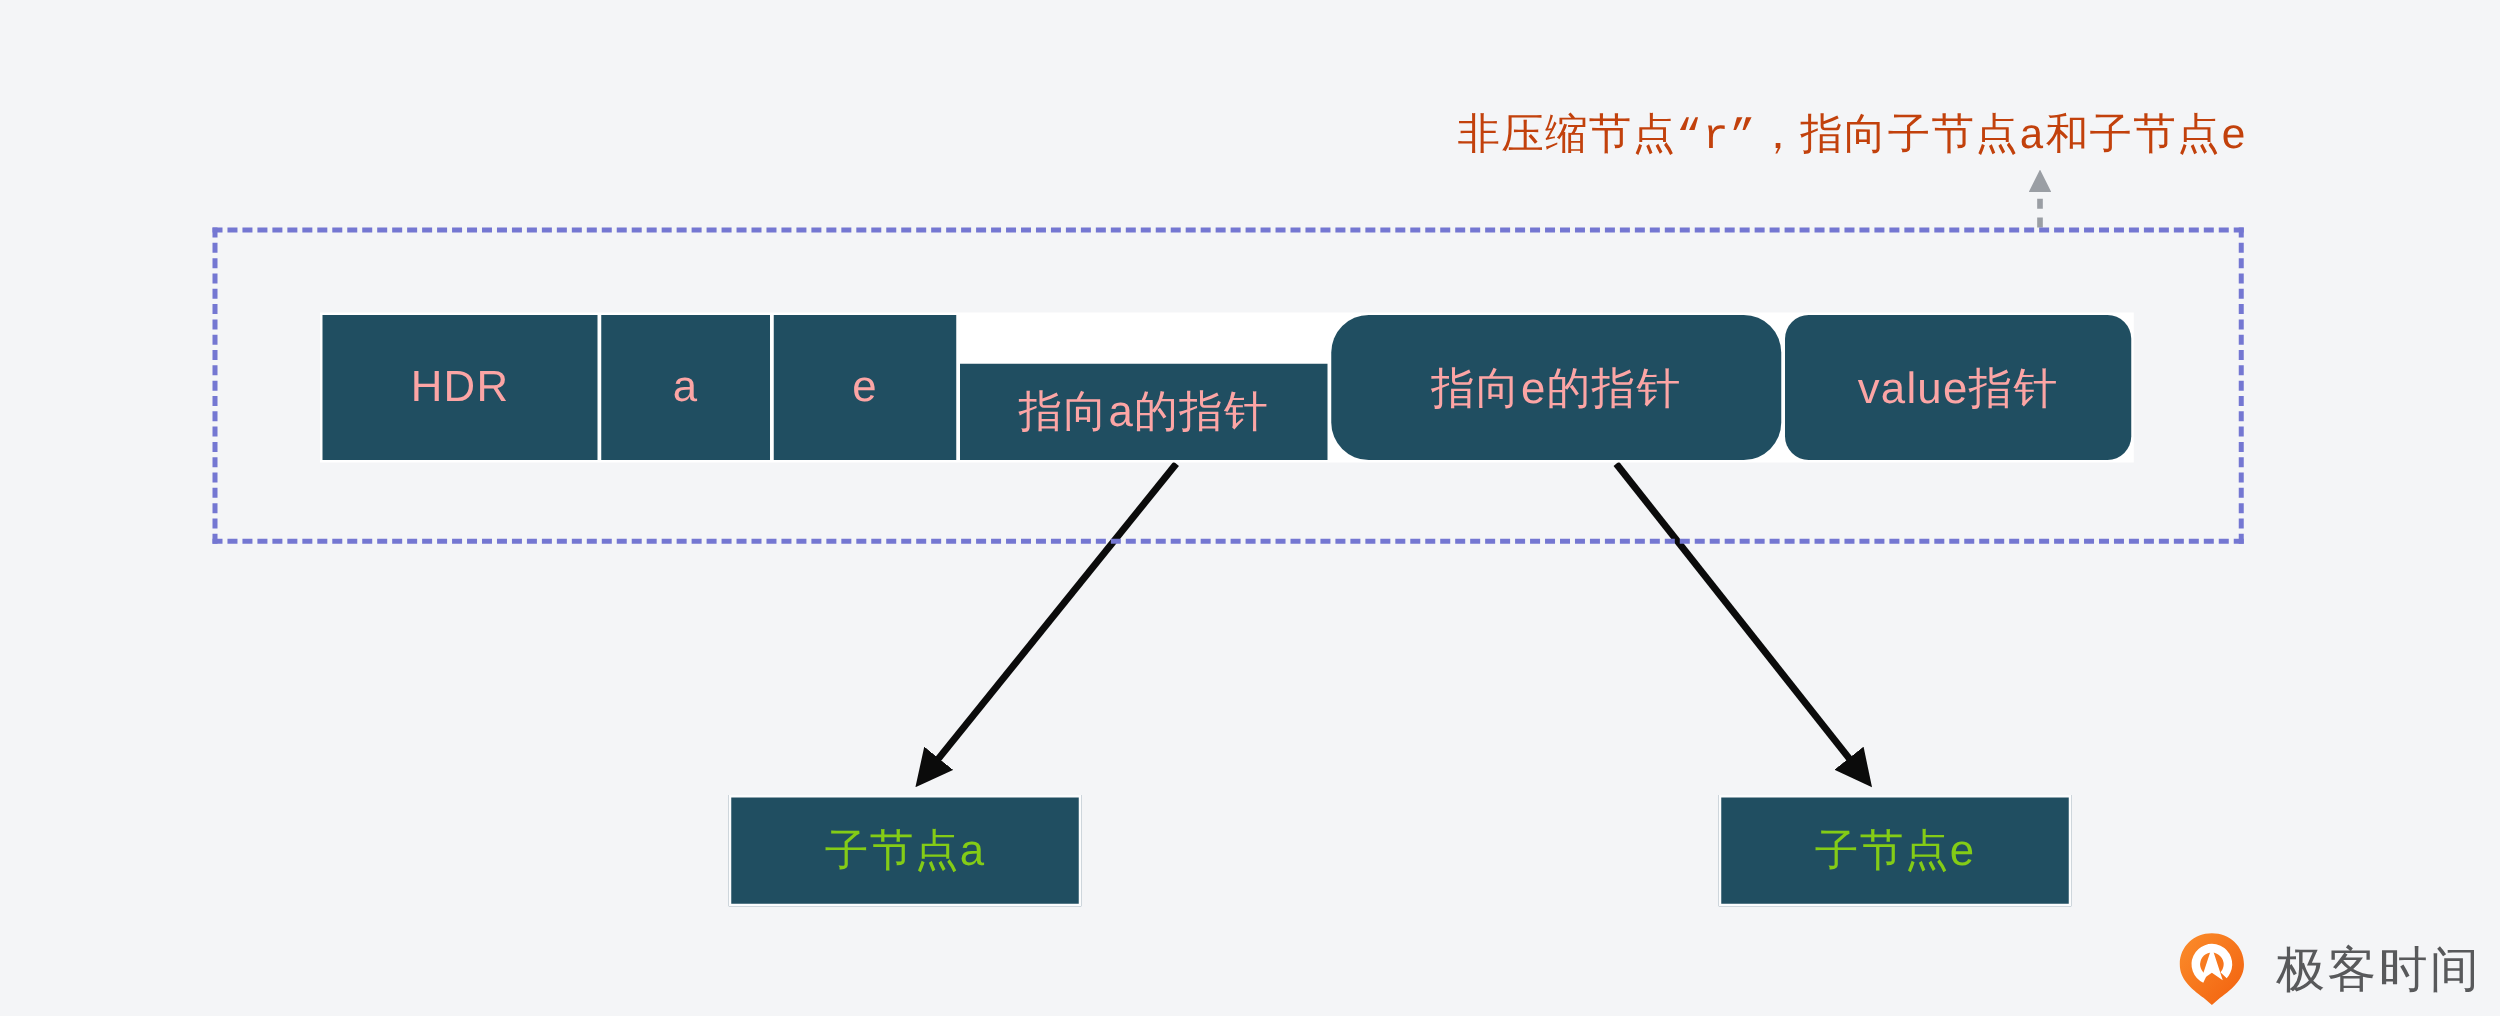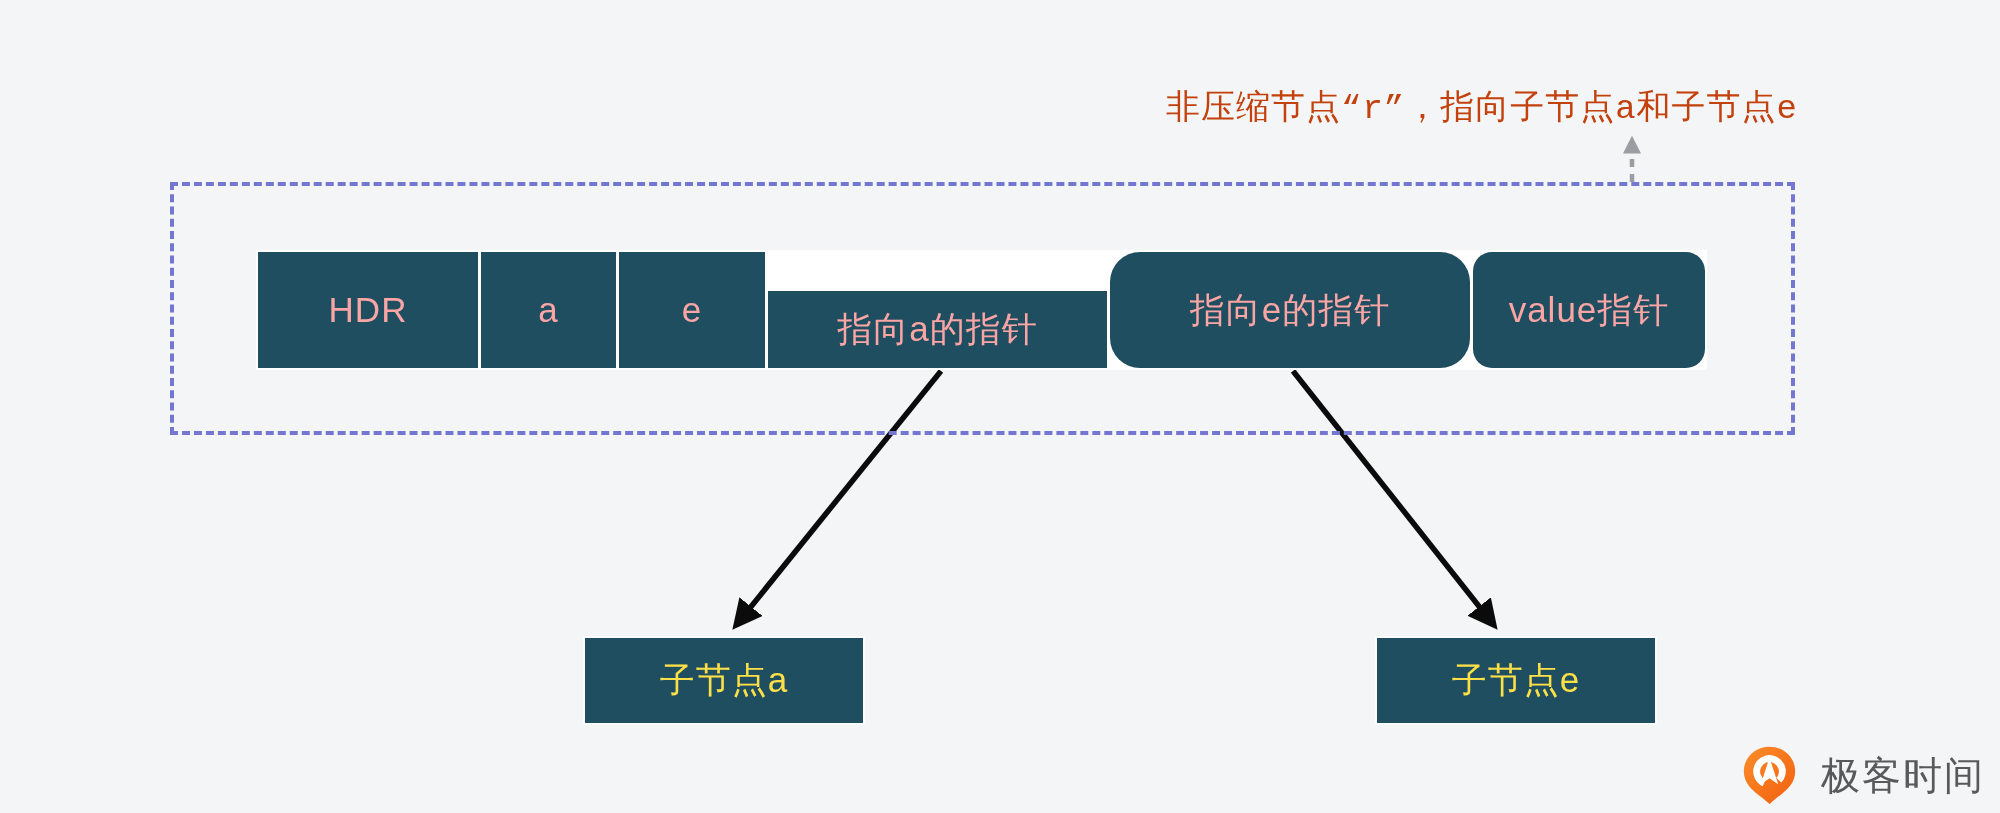--- a/index.html
+++ b/index.html
@@ -56,32 +56,32 @@
     display: flex;
     align-items: center;
     justify-content: center;
     font-size: 35px;
     letter-spacing: 1px;
     white-space: nowrap;
   }
   .cell-1 { width: 220px; }
   .cell-2 { width: 135px; }
   .cell-3 { width: 146px; }
-  .cell-4 { width: 339px; margin-top: 39px; }
+  .cell-4 { width: 294px; margin-top: 39px; }
   .cell-5 { width: 360px; border-radius: 30px; }
   .cell-6 { flex: 1; border-radius: 19px; }
 
   
   .child {
     position: absolute;
     width: 278px;
     height: 85px;
     background: #204e61;
     border: 2px solid #fbfcfd;
-    color: #fde047;
+    color: #84cc16;
     display: flex;
     align-items: center;
     justify-content: center;
     font-size: 35px;
     letter-spacing: 1px;
   }
   .child-a { left: 583px; top: 636px; }
   .child-e { left: 1375px; top: 636px; }
 
   

